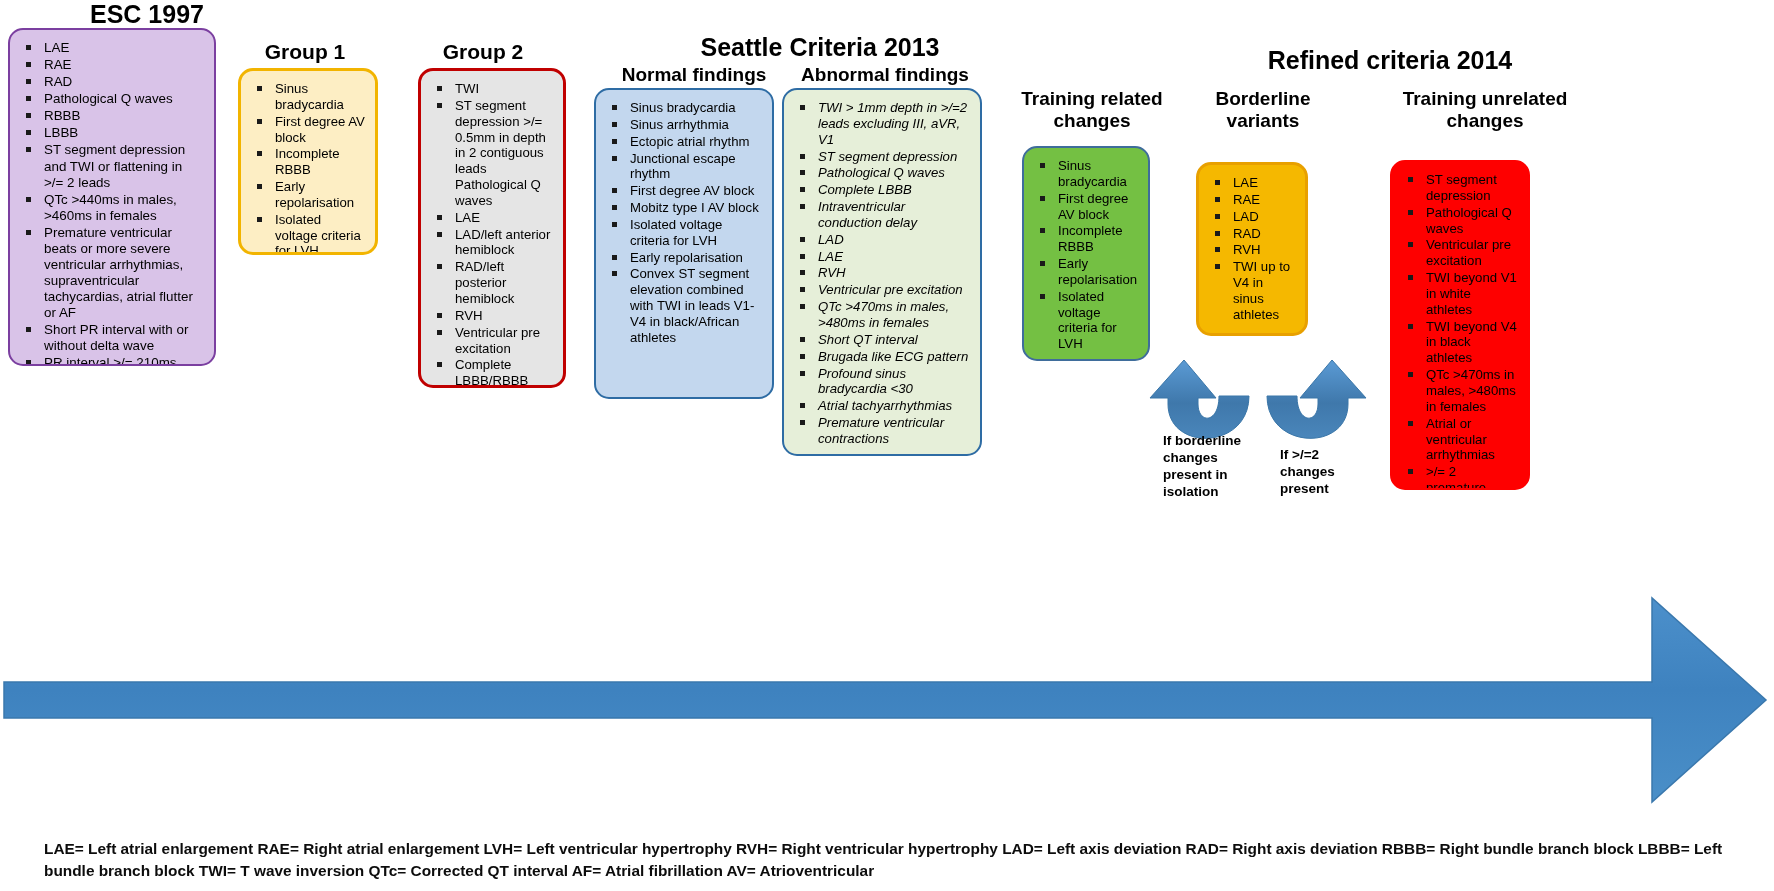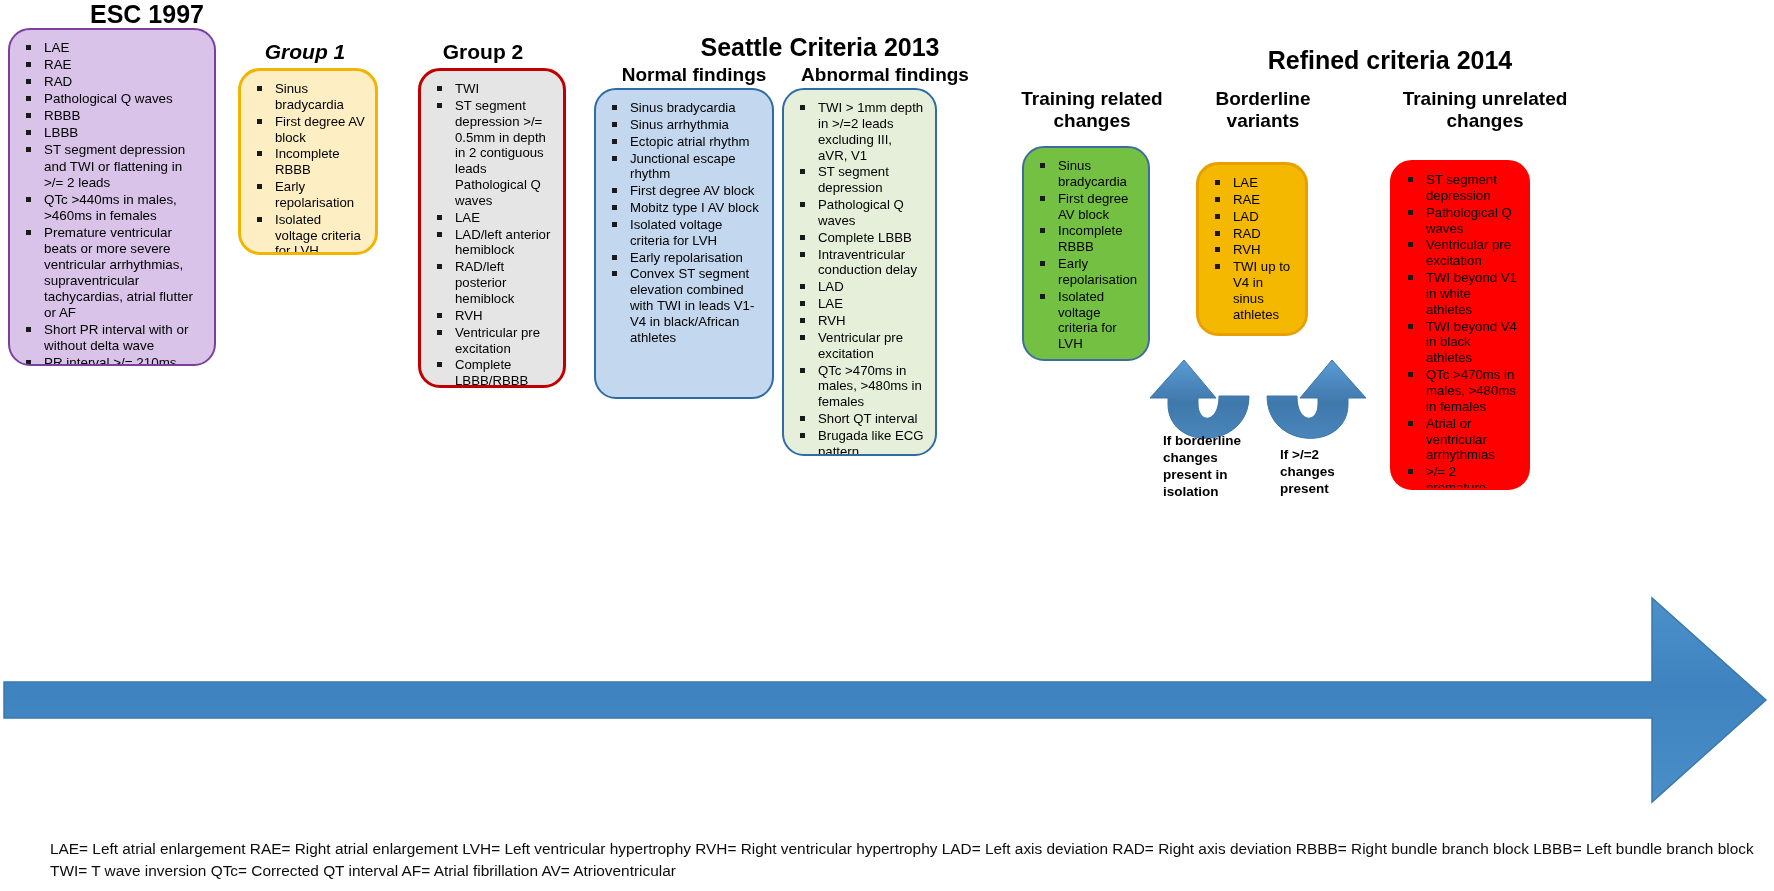--- a/index.html
+++ b/index.html
@@ -17,21 +17,21 @@
     font-weight: bold;
     color: #000000;
     line-height: 1.18;
   }
   .hdr.era  { font-size: 25px; }
   .hdr.grp  { font-size: 21px; }
   .hdr.sub  { font-size: 19px; }
 
   .box {
     position: absolute;
-    border-radius: 22px;
+    border-radius: 15px;
     border: 2px solid rgba(0,0,0,.35);
     padding: 10px 10px 10px 8px;
     overflow: hidden;
   }
   .box ul { list-style: none; }
   .box li {
     position: relative;
     padding-left: 26px;
     margin-bottom: 1px;
     line-height: 1.20;
@@ -60,39 +60,39 @@
   .note {
     position: absolute;
     font-size: 13.5px;
     font-weight: bold;
     line-height: 1.25;
     color: #000000;
   }
 
   .legend {
     position: absolute;
-    left: 50px; top: 838px;
+    left: 44px; top: 838px;
     width: 1706px;
     font-size: 15.4px;
-    font-weight: normal;
+    font-weight: bold;
     line-height: 1.45;
     color: #0c0c0c;
   }
 
   svg.deco { position: absolute; left: 0; top: 0; width: 1774px; height: 891px; pointer-events: none; }
 </style>
 </head>
 <body>
 
 <div id="stage">
 
   <div class="hdr era" style="left:52px; top:0px; width:190px;">ESC 1997</div>
 
 
-  <div class="hdr grp" style="left:240px; top:40px; width:130px;font-style:italic;">Group 1</div>
+  <div class="hdr grp" style="left:240px; top:40px; width:130px;">Group 1</div>
 
   <div class="hdr grp" style="left:418px; top:40px; width:130px;">Group 2</div>
 
   <div class="hdr era" style="left:660px; top:33px; width:320px;">Seattle Criteria 2013</div>
 
   <div class="hdr sub" style="left:604px; top:64px; width:180px;">Normal findings</div>
 
   <div class="hdr sub" style="left:790px; top:64px; width:190px;">Abnormal findings</div>
 
   <div class="hdr era" style="left:1180px; top:46px; width:420px;">Refined criteria 2014</div>
@@ -150,21 +150,21 @@
       <li>Ectopic atrial rhythm</li>
       <li>Junctional escape rhythm</li>
       <li>First degree AV block</li>
       <li>Mobitz type I AV block</li>
       <li>Isolated voltage criteria for LVH</li>
       <li>Early repolarisation</li>
       <li>Convex ST segment elevation combined with TWI in leads V1-V4 in black/African athletes</li>
     </ul>
   </div>
 
-  <div class="box b-greenpale" style="left:782px; top:88px; width:155px; height:368px;">
+  <div class="box b-greenpale" style="left:782px; top:88px; width:200px; height:368px;font-style:italic;">
     <ul>
       <li>TWI &gt; 1mm depth in &gt;/=2 leads excluding III, aVR, V1</li>
       <li>ST segment depression</li>
       <li>Pathological Q waves</li>
       <li>Complete LBBB</li>
       <li>Intraventricular conduction delay</li>
       <li>LAD</li>
       <li>LAE</li>
       <li>RVH</li>
       <li>Ventricular pre excitation</li>

